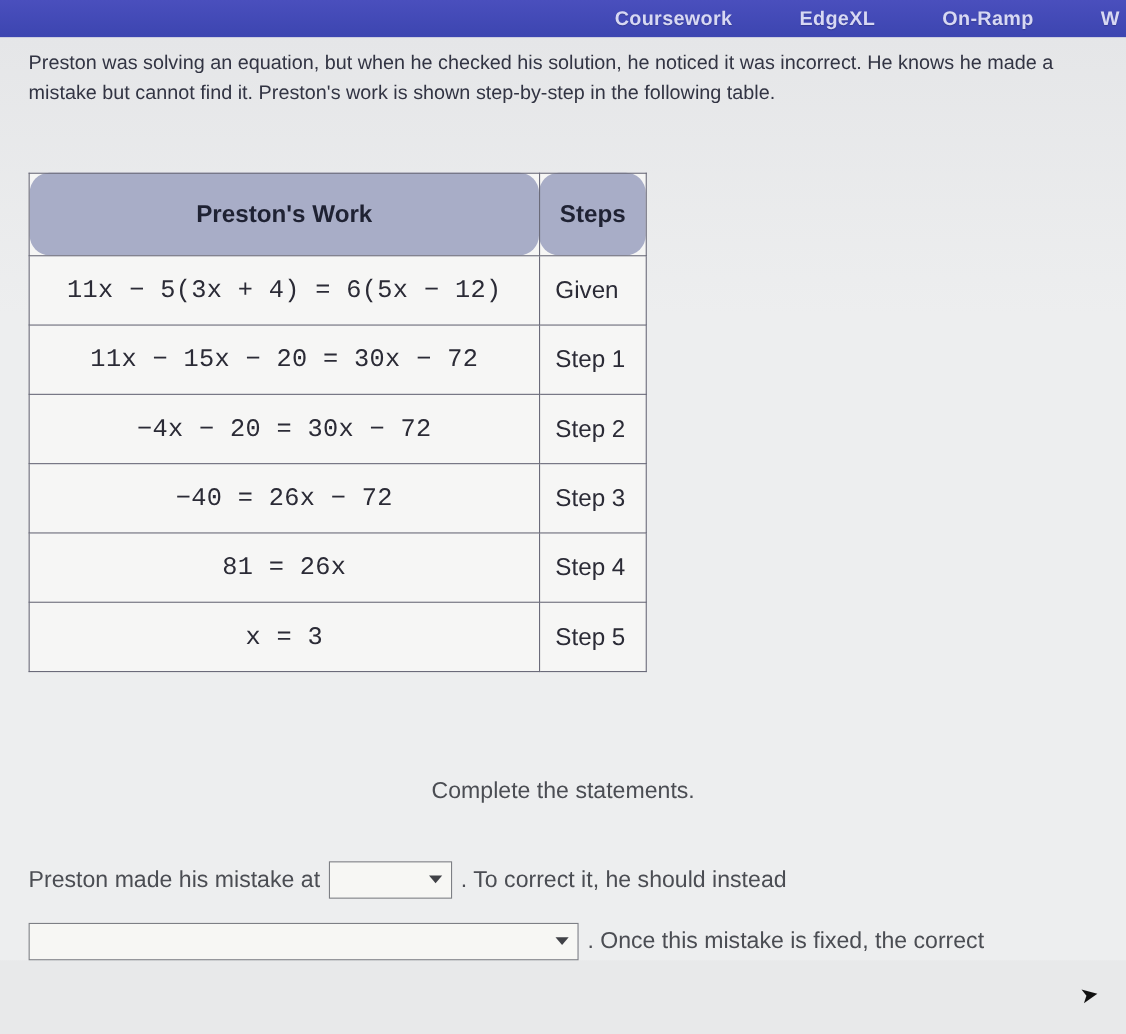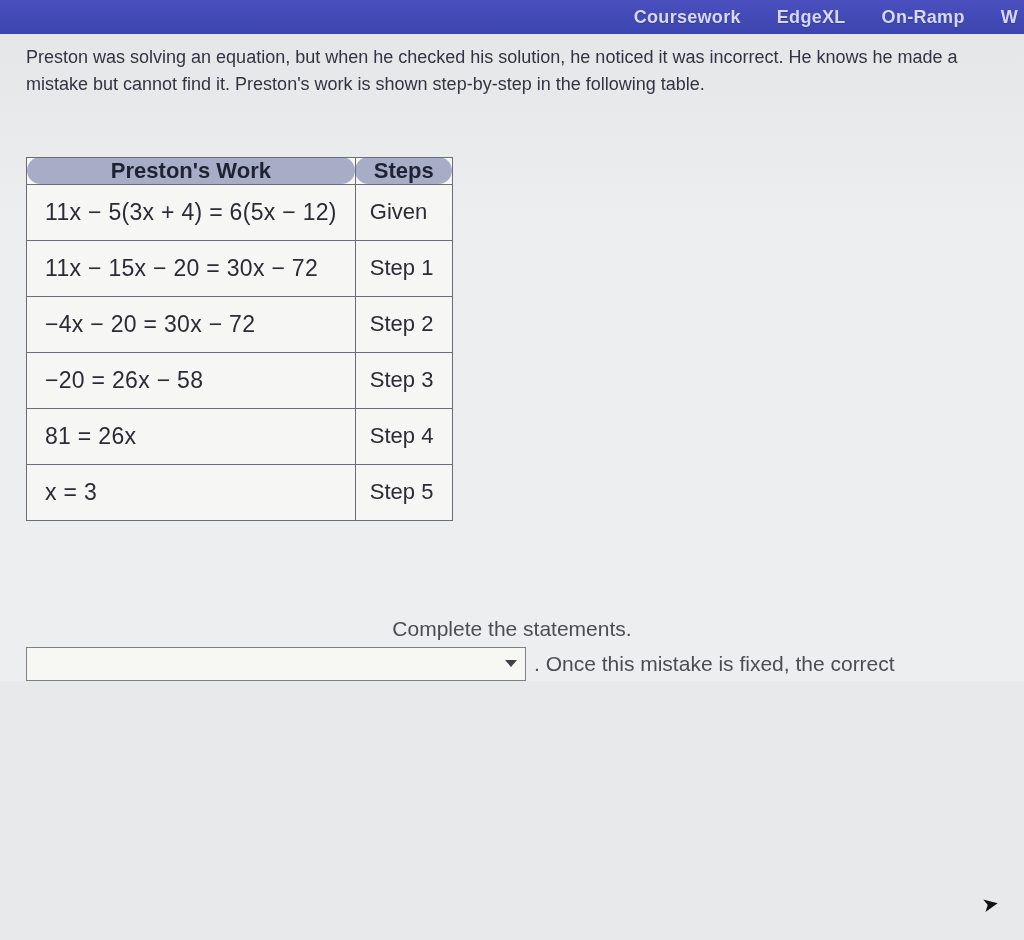--- a/index.html
+++ b/index.html
@@ -9,20 +9,21 @@
     background: #e8e9ea;
     color: #333;
   }
   .topbar {
     background: linear-gradient(to bottom, #4a4fbd, #3c45b0);
     height: 34px;
     display: flex;
     justify-content: flex-end;
     align-items: center;
     padding-right: 6px;
+    gap: 25px;
   }
   .topbar .tab {
     color: #d7d8f3;
     font-size: 18px;
     font-weight: bold;
     margin-left: 36px;
     letter-spacing: 0.3px;
     text-shadow: 0 1px 1px rgba(0,0,0,0.2);
   }
   .content {
@@ -41,35 +42,36 @@
     background: #f6f6f5;
   }
   table.work th, table.work td {
     border: 1.5px solid #6b6b7a;
     font-size: 22px;
   }
   table.work th {
     background: #a8adc7;
     color: #1f2233;
     font-weight: bold;
-    padding: 0 18px;
+    padding: 24px 18px;
     text-align: center;
     border-radius: 18px;
   }
   table.work td.eq {
-    font-family: Liberation Sans, sans-serif;
-    padding: 14px 18px;
+    font-family: Liberation Mono, monospace;
+    text-align: center;
+    padding: 14px 34px;
     color: #2b2b36;
     font-size: 23px;
     letter-spacing: 0.3px;
     white-space: nowrap;
   }
   table.work td.step {
     text-align: left;
-    padding: 6px 14px;
+    padding: 18px 14px;
     color: #2b2b36;
     white-space: nowrap;
   }
   .statements {
     margin-top: 96px;
     font-size: 21px;
     color: #4b4d53;
     text-align: center;
   }
   .stmt-row {
@@ -137,39 +139,46 @@
       </tr>
       <tr>
         <td class="eq">11x − 15x − 20 = 30x − 72</td>
         <td class="step">Step 1</td>
       </tr>
       <tr>
         <td class="eq">−4x − 20 = 30x − 72</td>
         <td class="step">Step 2</td>
       </tr>
       <tr>
-        <td class="eq">−20 = 26x − 58</td>
+        <td class="eq">−40 = 26x − 72</td>
         <td class="step">Step 3</td>
       </tr>
       <tr>
         <td class="eq">81 = 26x</td>
         <td class="step">Step 4</td>
       </tr>
       <tr>
         <td class="eq">x = 3</td>
         <td class="step">Step 5</td>
       </tr>
     </tbody>
   </table>
 
   <div class="statements">
     <div>Complete the statements.</div>
 
+    <div class="stmt-row">
+      <span>Preston made his mistake at</span>
+      <span class="dropdown small">
+        <span class="chevron"></span>
+      </span>
+      <span>. To correct it, he should instead</span>
+    </div>
 
-    <div class="stmt-row" style="margin-top:6px">
+    <div class="stmt-row" style="margin-top:22px">
       <span class="dropdown large">
         <span class="chevron"></span>
       </span>
       <span>. Once this mistake is fixed, the correct</span>
     </div>
   </div>
 
 </div>
 
 <div class="cursor">➤</div>

